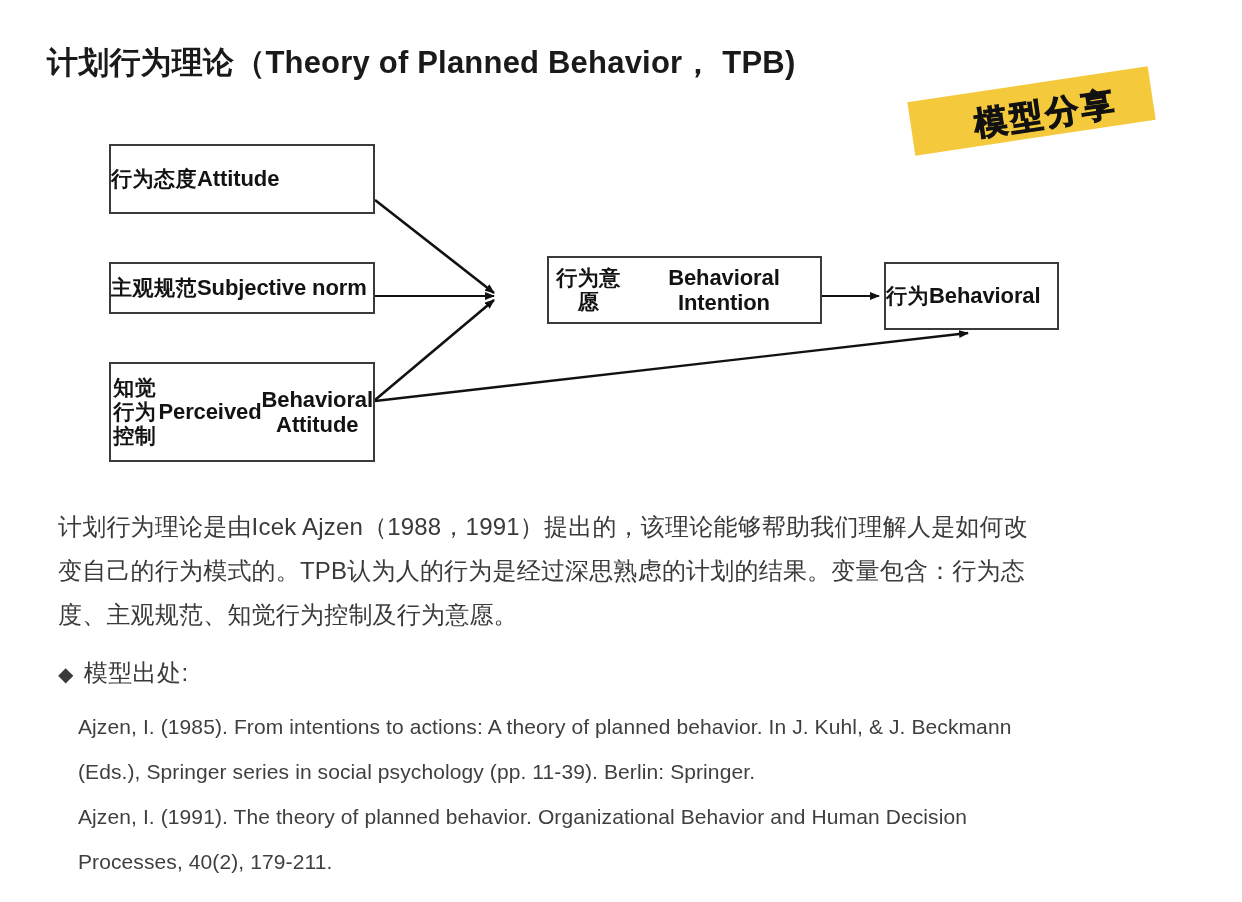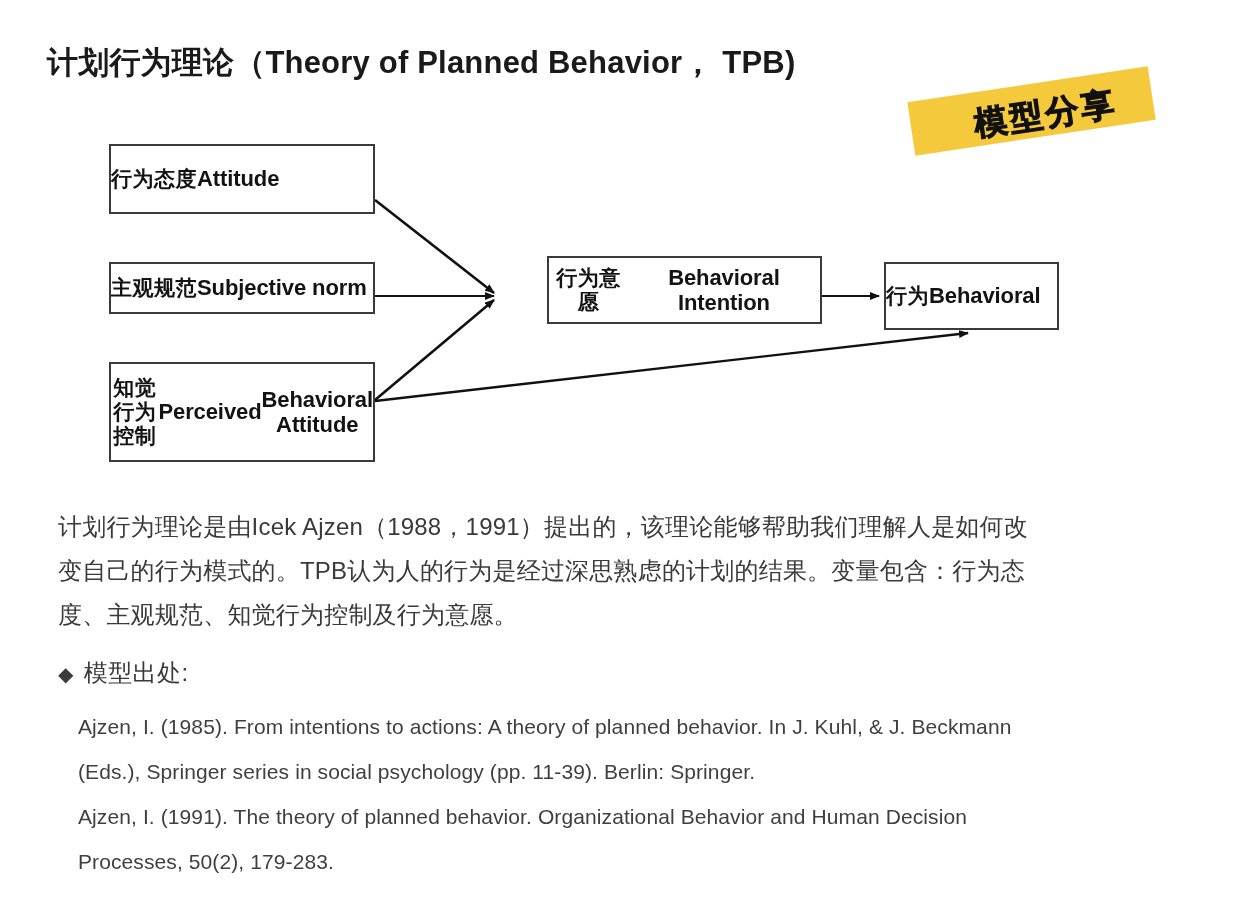--- a/index.html
+++ b/index.html
@@ -206,15 +206,15 @@
   <div class="para-line">度、主观规范、知觉行为控制及行为意愿。</div>
 
   <div class="source-head">
     <span class="diamond">◆</span><span>模型出处:</span>
   </div>
 
   <div class="ref-list">
     <div class="ref-line">Ajzen, I. (1985). From intentions to actions: A theory of planned behavior. In J. Kuhl, &amp; J. Beckmann</div>
     <div class="ref-line">(Eds.), Springer series in social psychology (pp. 11-39). Berlin: Springer.</div>
     <div class="ref-line">Ajzen, I. (1991). The theory of planned behavior. Organizational Behavior and Human Decision</div>
-    <div class="ref-line">Processes, 50(2), 179-283.</div>
+    <div class="ref-line">Processes, 40(2), 179-211.</div>
   </div>
 </div>
 
 </body></html>

